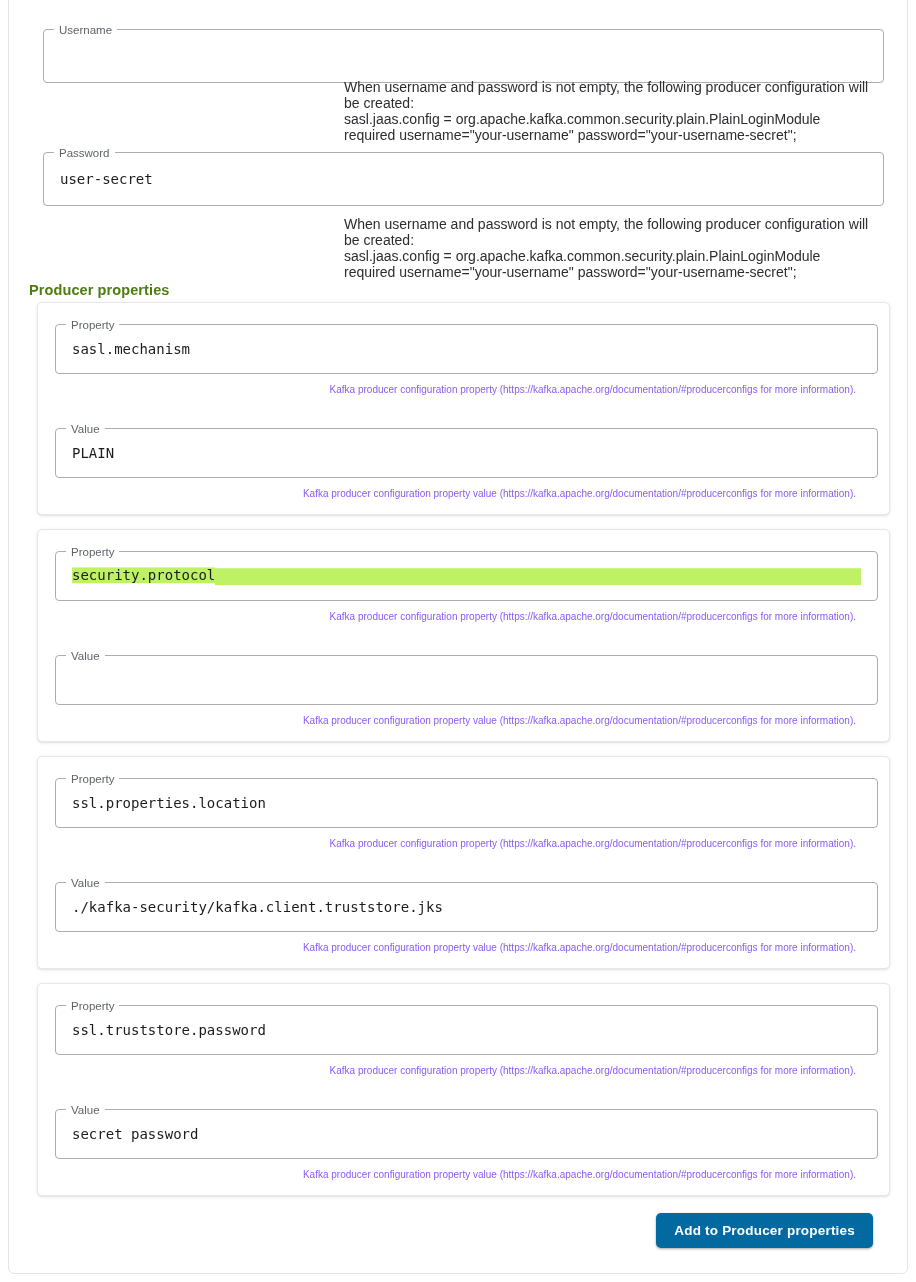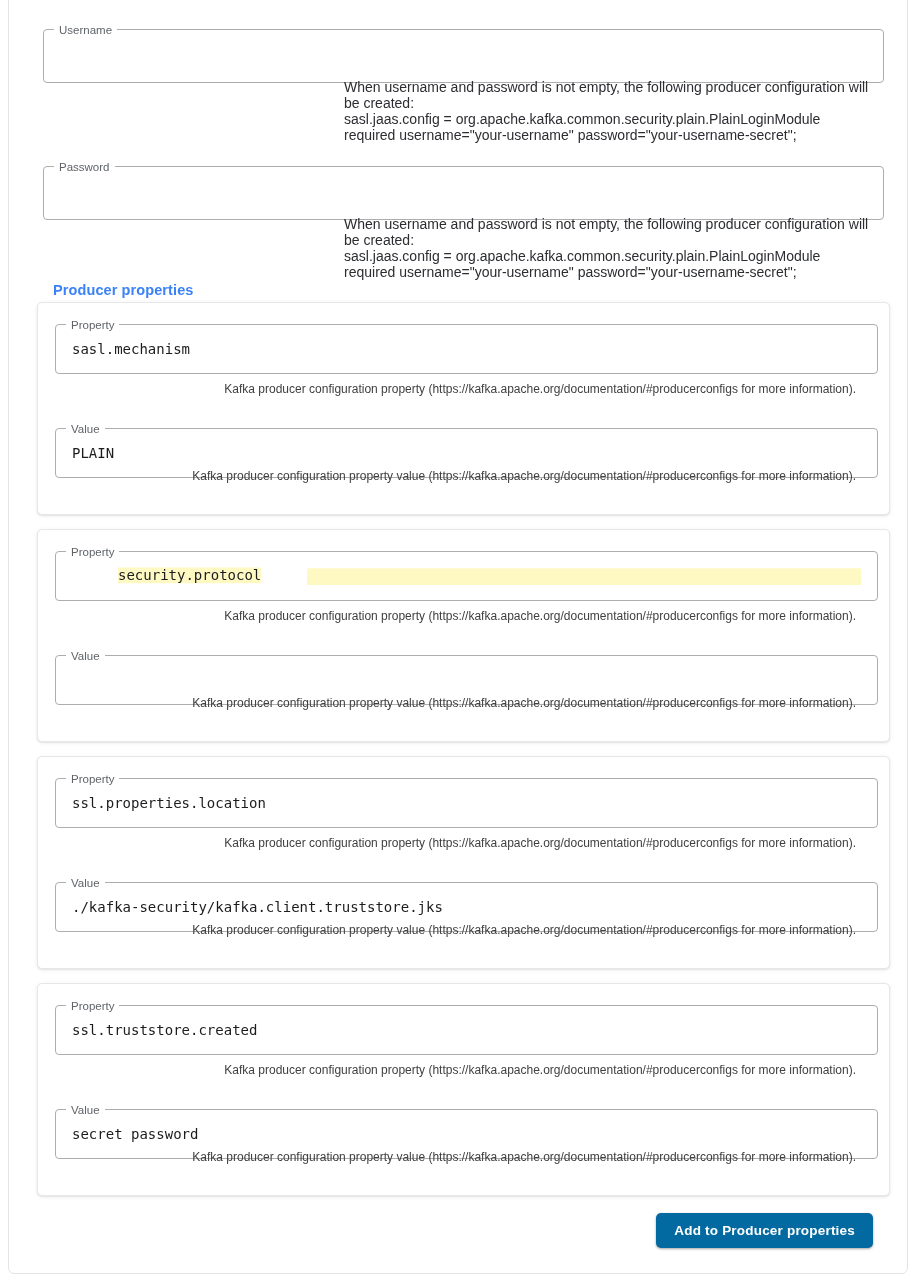--- a/index.html
+++ b/index.html
@@ -58,23 +58,22 @@
     right: 17px;
     top: 50%;
     transform: translateY(-50%);
     font-family: "DejaVu Sans Mono", monospace;
     font-size: 14px;
     color: #1b1c1e;
     white-space: nowrap;
     overflow: hidden;
   }
   .field .value .sel {
-    background: #fef9c3;
+    background: #bef264;
     display: inline-block;
-    margin-left: 46px;
   }
 
   
   .top-field {
     position: absolute;
     left: 34px;
     width: 841px;
     height: 54px;
   }
   .top-helper {
@@ -84,25 +83,25 @@
     font-size: 14px;
     line-height: 16px;
     color: #2b2d31;
     font-family: "Liberation Sans", sans-serif;
     white-space: pre-line;
   }
 
   
   .section-title {
     position: absolute;
-    left: 44px;
+    left: 20px;
     top: 289px;
     font-size: 14.5px;
     font-weight: bold;
-    color: #3b82f6;
+    color: #4d7c0f;
     letter-spacing: 0.1px;
   }
 
   
   .prop-list {
     position: absolute;
     left: 28px;
     top: 309px;
     width: 853px;
     text-decoration: underline;
@@ -121,27 +120,27 @@
     left: 17px;
     width: 823px;
     height: 50px;
   }
   .prop-card .f-prop { top: 21px; }
   .prop-card .f-val  { top: 125px; }
 
   .prop-helper {
     position: absolute;
     right: 33px;
-    font-size: 12px;
+    font-size: 10px;
     line-height: 15px;
-    color: #404040;
+    color: #8b5cf6;
     white-space: nowrap;
   }
   .prop-card .h-prop { top: 79px; }
-  .prop-card .h-val  { top: 166px; }
+  .prop-card .h-val  { top: 183px; }
 
   
   .btn-row {
     position: absolute;
     left: 28px;
     right: 34px;
     top: 1218px;
     height: 38px;
     display: flex;
     justify-content: flex-end;
@@ -171,24 +170,25 @@
 
   <div class="field top-field" style="top:36px;">
     <fieldset>
       <legend>Username</legend>
     </fieldset>
   </div>
   <div class="top-helper" style="top:86px;">When username and password is not empty, the following producer configuration will be created:
 sasl.jaas.config = org.apache.kafka.common.security.plain.PlainLoginModule
 required username="your-username" password="your-username-secret";</div>
 
-  <div class="field top-field" style="top:173px;border-radius:7px;">
+  <div class="field top-field" style="top:159px;border-radius:7px;">
     <fieldset>
       <legend>Password</legend>
     </fieldset>
+    <div class="value">user-secret</div>
   </div>
   <div class="top-helper" style="top:223px;">When username and password is not empty, the following producer configuration will be created:
 sasl.jaas.config = org.apache.kafka.common.security.plain.PlainLoginModule
 required username="your-username" password="your-username-secret";</div>
 
   <div class="section-title">Producer properties</div>
 
   <div class="prop-list" id="prop-list">
   <div class="prop-card">
     <div class="field f-prop">
@@ -241,21 +241,21 @@
       <div class="value">./kafka-security/kafka.client.truststore.jks</div>
     </div>
     <div class="prop-helper h-val">Kafka producer configuration property value (https://kafka.apache.org/documentation/#producerconfigs for more information).</div>
   </div>
 
   <div class="prop-card">
     <div class="field f-prop">
       <fieldset>
         <legend>Property</legend>
       </fieldset>
-      <div class="value">ssl.truststore.created</div>
+      <div class="value">ssl.truststore.password</div>
     </div>
     <div class="prop-helper h-prop">Kafka producer configuration property (https://kafka.apache.org/documentation/#producerconfigs for more information).</div>
 
     <div class="field f-val">
       <fieldset>
         <legend>Value</legend>
       </fieldset>
       <div class="value">secret_password</div>
     </div>
     <div class="prop-helper h-val">Kafka producer configuration property value (https://kafka.apache.org/documentation/#producerconfigs for more information).</div>

